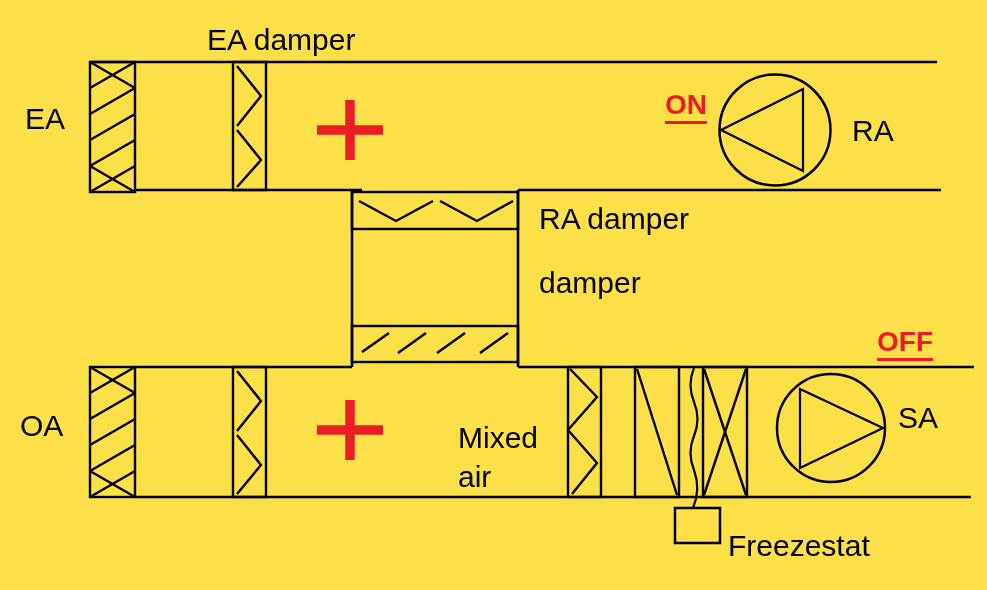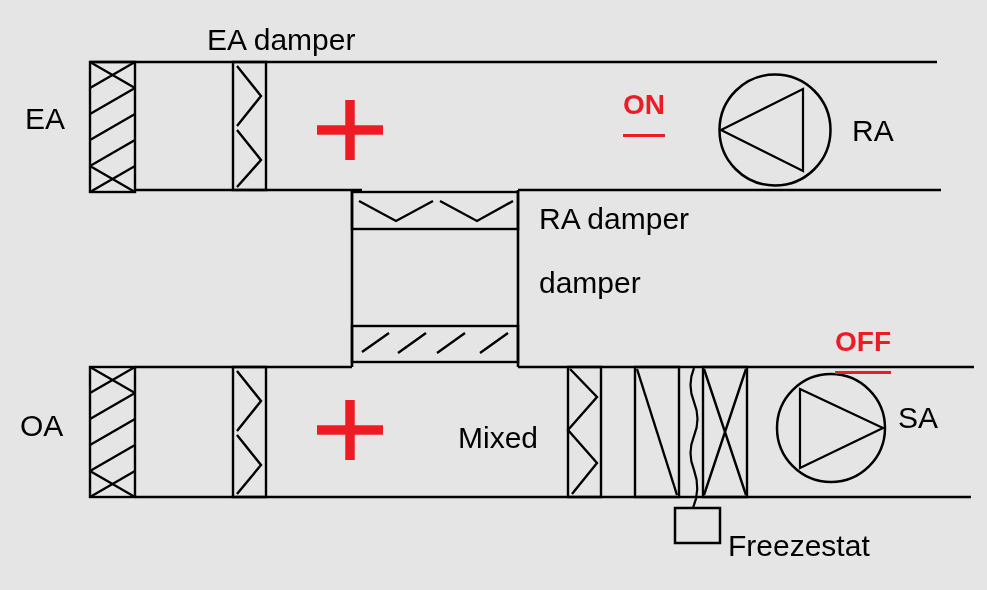--- a/index.html
+++ b/index.html
@@ -1,40 +1,41 @@
 <!DOCTYPE html>
 <html><head>
 <meta charset="utf-8">
 <style>
   html,body{margin:0;padding:0;background:#ffffff;}
   #canvas{
     position:relative;
     width:987px;height:590px;
-    background:#e5e5e5;
+    background:#fde047;
     font-family:"Liberation Sans", sans-serif;
     overflow:hidden;
   }
   #linework{position:absolute;left:0;top:0;}
   .lbl{
     position:absolute;
     color:#000000;
     font-size:30px;
     line-height:36px;
     white-space:nowrap;
   }
   .lbl2{line-height:39px;}
   .status{
     font-size:28px;
     font-weight:bold;
     color:#ed1c24;
     line-height:30px;
   }
   .status .u{
     border-bottom:3px solid #ed1c24;
-    padding-bottom:14px;
+    padding-bottom:1px;
+    margin-left:42px;
   }
 </style>
 </head>
 <body>
 
 <div id="canvas">
 
   <svg id="linework" width="987" height="590" viewBox="0 0 987 590">
 
     <g stroke="#000000" stroke-width="2.6" fill="none">
@@ -124,20 +125,21 @@
   <div class="lbl" style="left:539px;top:201px">RA damper</div>
 
   <div class="lbl lbl2" style="left:539px;top:263px">
     <div>damper</div>
   </div>
 
   <div class="lbl" style="left:20px;top:408px">OA</div>
 
   <div class="lbl lbl2" style="left:458px;top:418px">
     <div>Mixed</div>
+    <div>air</div>
   </div>
 
   <div class="lbl status" style="left:835px;top:327px">
     <span class="u">OFF</span>
   </div>
 
   <div class="lbl" style="left:898px;top:400px">SA</div>
 
 
   <div class="lbl" style="left:728px;top:528px">Freezestat</div>

